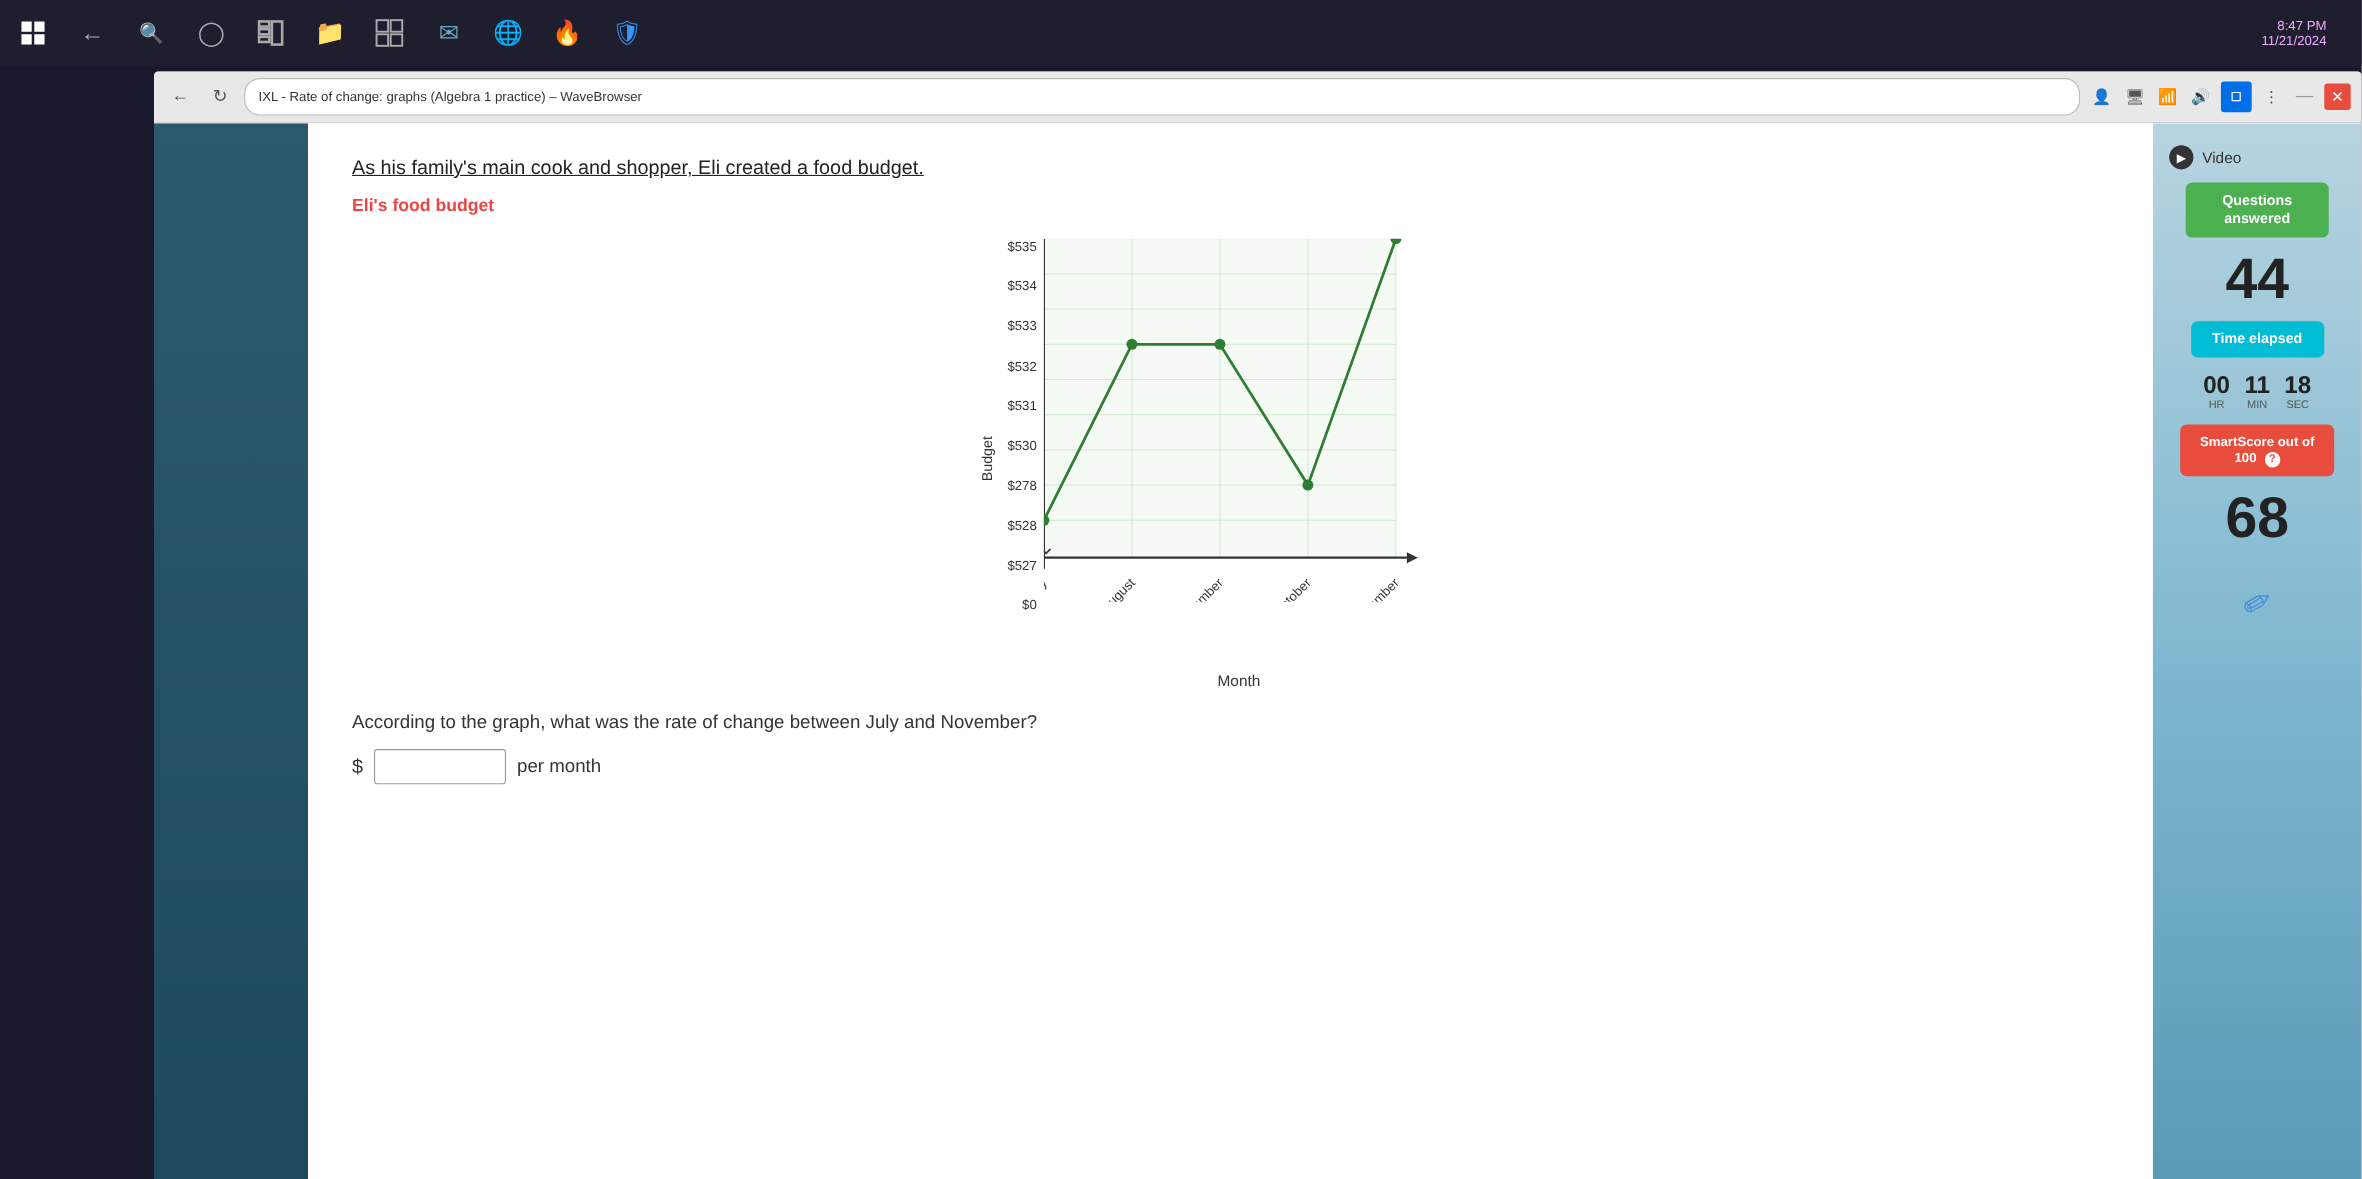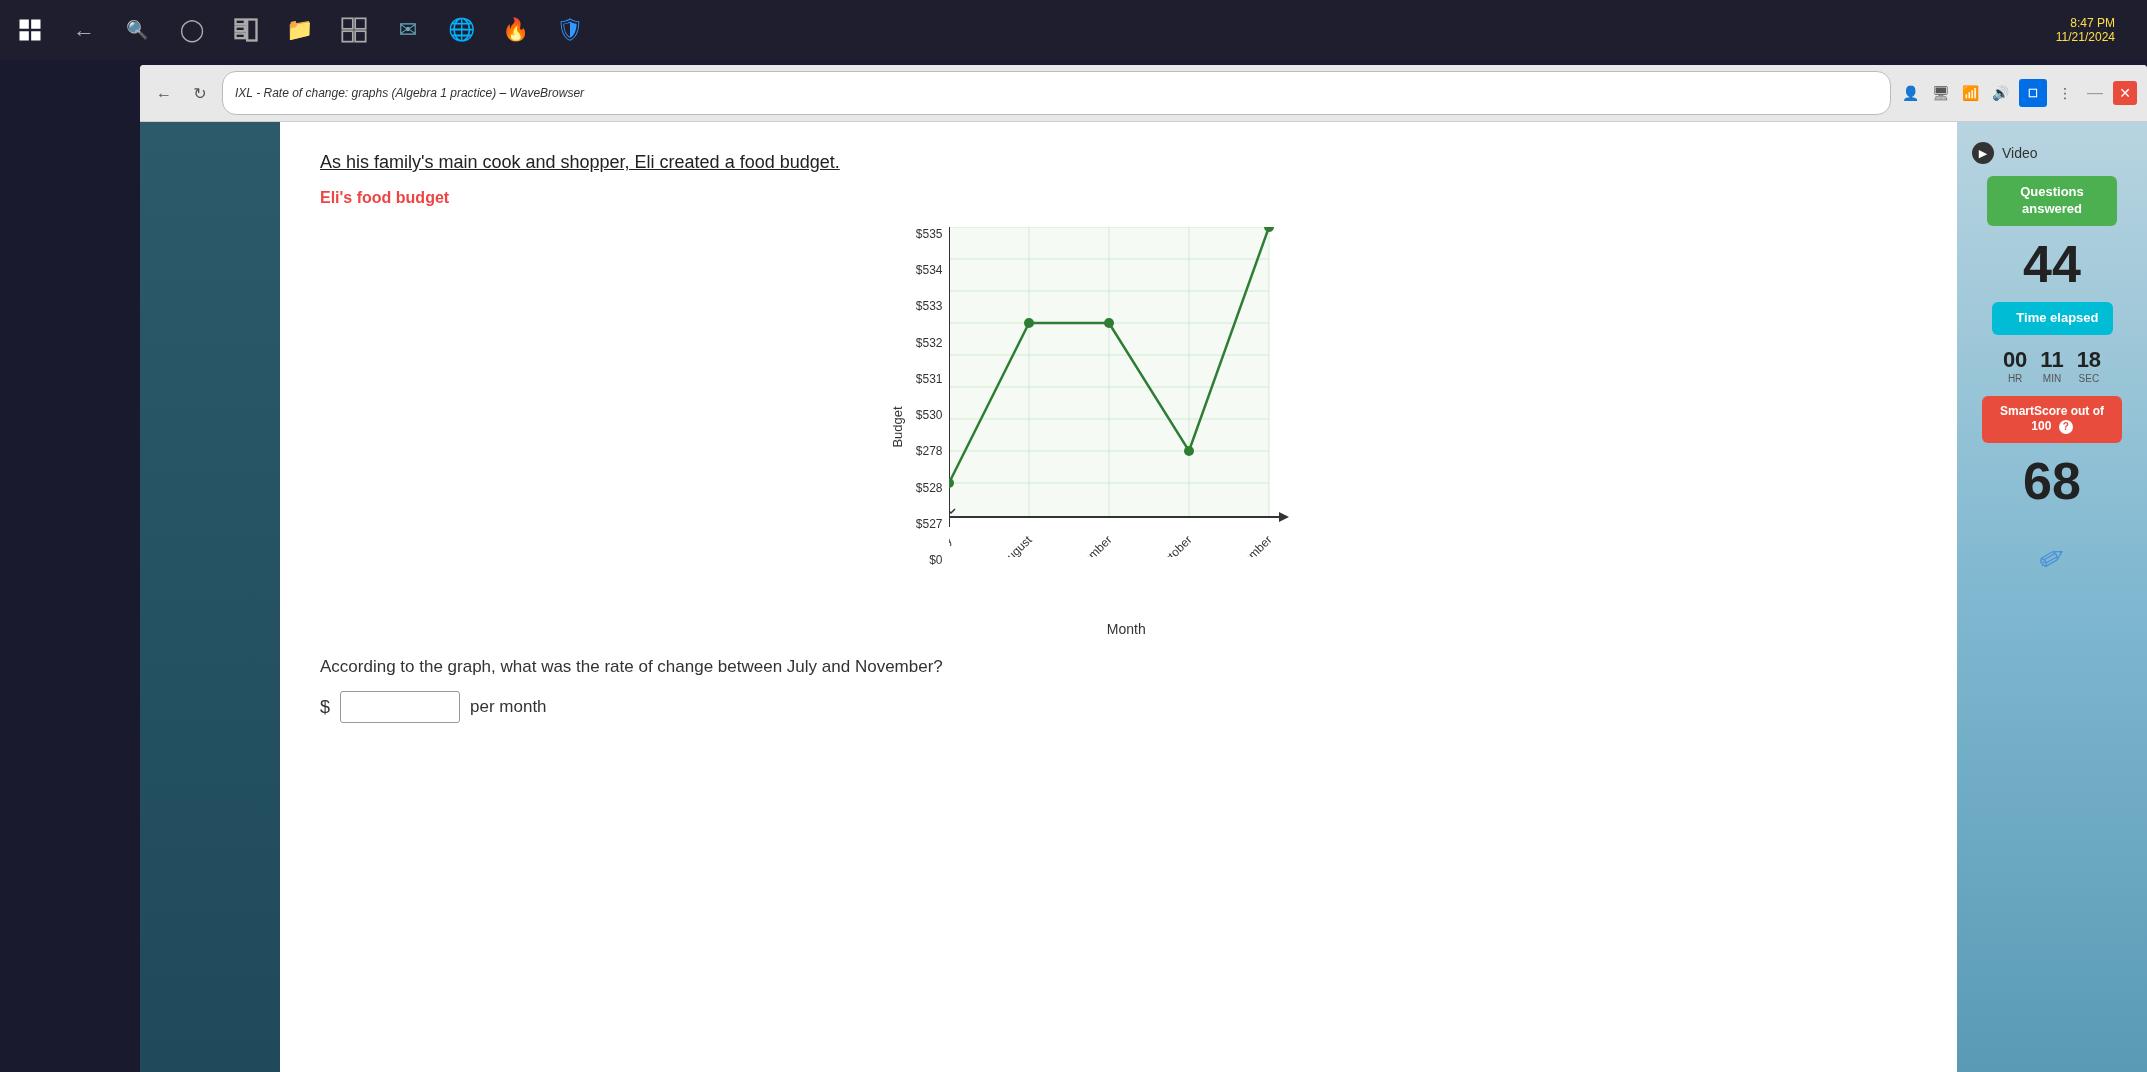--- a/index.html
+++ b/index.html
@@ -64,30 +64,29 @@
     .nav-btn {
       width: 28px; height: 28px;
       display: flex; align-items: center; justify-content: center;
       color: #555;
       font-size: 16px;
       cursor: pointer;
       border-radius: 4px;
     }
     .address-bar {
       flex: 1;
-      height: 44px;
+      height: 34px;
       background: #fff;
       border: 1px solid #bbb;
       border-radius: 14px;
       padding: 12px 12px;
       font-size: 12px;
       color: #333;
       display: flex;
       align-items: center;
-      font-style: italic;
     }
     .browser-controls {
       display: flex;
       gap: 6px;
       margin-left: auto;
       align-items: center;
     }
     .browser-ctrl-btn {
       width: 24px; height: 24px;
       display: flex; align-items: center; justify-content: center;
@@ -154,21 +153,21 @@
     }
 
     .time-elapsed-btn {
       background: #00bcd4;
       color: #fff;
       border: none;
       border-radius: 6px;
       padding: 8px 14px;
       font-size: 13px;
       font-weight: bold;
-      text-align: right;
+      text-align: center;
       cursor: pointer;
       line-height: 1.3;
       width: 121px;
     }
 
     .time-display {
       display: flex;
       gap: 13px;
       align-items: flex-end;
     }
@@ -299,21 +298,21 @@
       <rect x="13" y="2" width="9" height="9"></rect>
       <rect x="2" y="13" width="9" height="9"></rect>
       <rect x="13" y="13" width="9" height="9"></rect>
     </svg>
   </div>
   <div class="taskbar-icon" style="color:#6ab; font-size:22px;">✉</div>
   <div class="taskbar-icon" style="color:#5d9; font-size:22px;">🌐</div>
   <div class="taskbar-icon" style="color:#e77; font-size:22px;">🔥</div>
   <div class="taskbar-icon" style="color:#39f; font-size:22px;">🛡</div>
 
-  <div style="margin-left:auto; display:flex; flex-direction:column; align-items:flex-end; color:#fde047; font-size:12px; margin-right:20px;">
+  <div style="margin-left:auto; display:flex; flex-direction:column; align-items:flex-end; color:#f0abfc; font-size:12px; margin-right:20px;">
     <span>8:47 PM</span>
     <span>11/21/2024</span>
   </div>
 </div>
 
 <div class="browser-window">
 
   <div class="browser-chrome">
     <div class="browser-top-bar">
       <div class="nav-btn">←</div>

